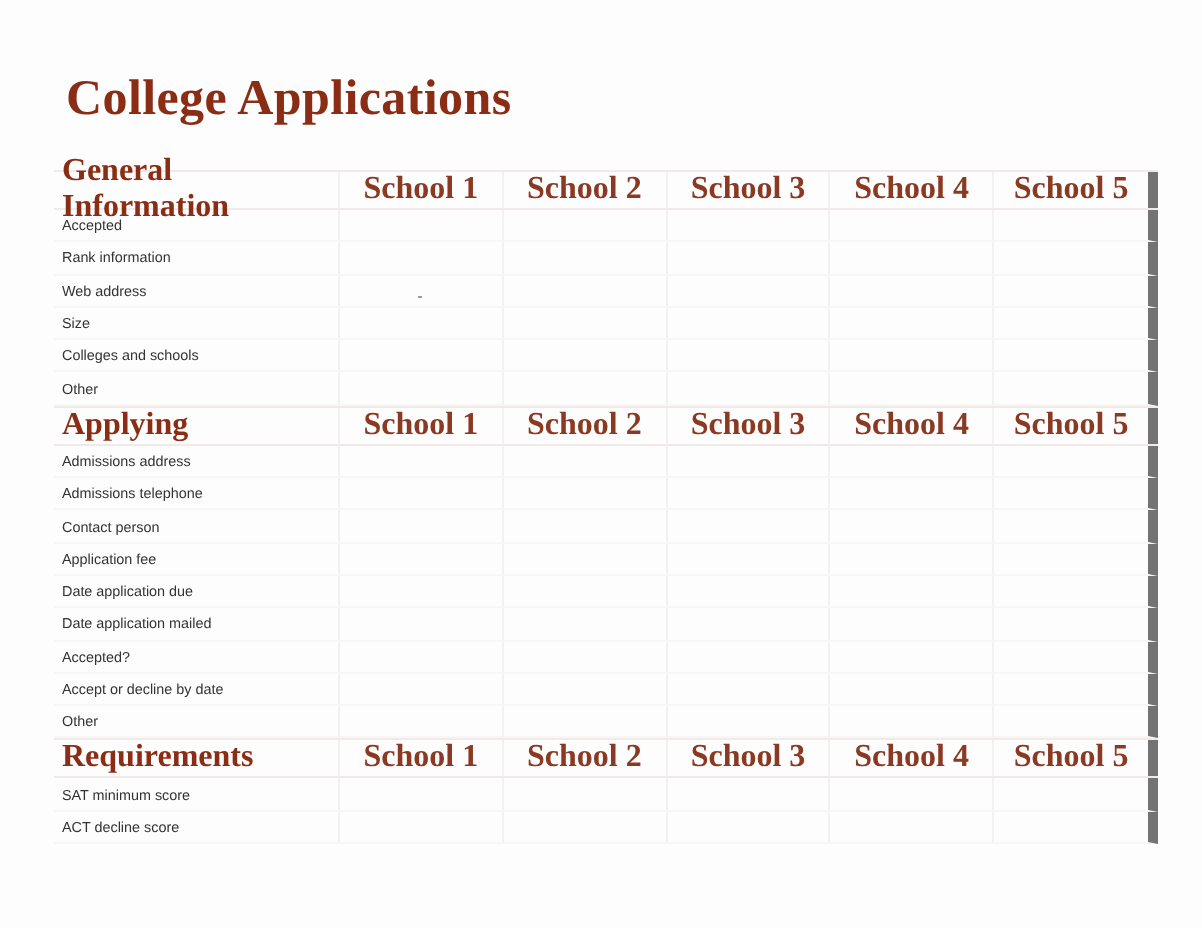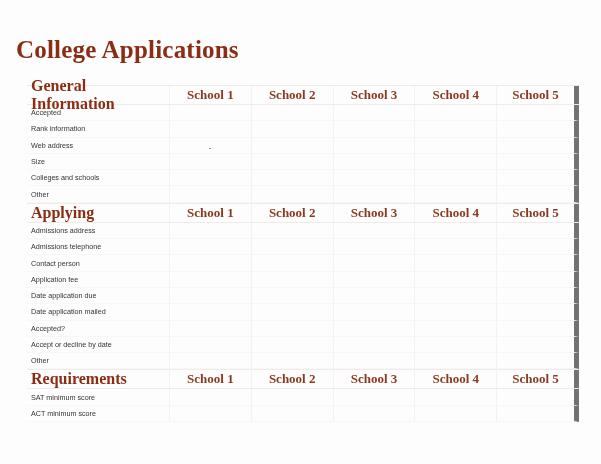--- a/index.html
+++ b/index.html
@@ -3,21 +3,21 @@
 <meta charset="utf-8">
 <style>
   html, body { margin:0; padding:0; }
   body {
     width:601px; height:464px; overflow:hidden;
     background:#fdfdfd;
     font-family:"Liberation Sans", sans-serif;
     position:relative;
   }
   .title {
-    position:absolute; left:16px; top:36px;
+    position:absolute; left:33px; top:36px;
     font-family:"Liberation Serif", serif;
     font-weight:bold; font-size:25px; color:#8a2d14;
     letter-spacing:0.2px;
   }
   .sheet {
     position:absolute; left:27px; top:85px; width:552px;
   }
   .row { display:flex; height:16.3px; }
   .row.head { height:18px; border-top:1px solid #f0ebe8; border-bottom:1px solid #f0ebe8; }
   .cell {
@@ -28,21 +28,21 @@
   .label-col { width:143px; padding-left:4px; }
   .school-col { width:81.8px; justify-content:center; }
   .school-col:last-child { border-right:5px solid #737373; }
   .row.data .cell { border-bottom:1px solid #f8f7f6; }
   .section-title {
     font-family:"Liberation Serif", serif; font-weight:bold;
     font-size:16px; color:#8a2d14;
   }
   .school-title {
     font-family:"Liberation Serif", serif; font-weight:bold;
-    font-size:13px; color:#8a3a22;
+    font-size:16px; color:#8a3a22;
   }
   .row-label { font-size:7.2px; color:#333; }
   .dot { width:2px; height:1px; background:#999; margin-top:6px; }
 </style>
 </head>
 <body>
 
 <div class="title">College Applications</div>
 
 <div class="sheet">
@@ -271,21 +271,21 @@
           <span class="row-label">SAT minimum score</span>
         </div>
         <div class="cell school-col"></div>
         <div class="cell school-col"></div>
         <div class="cell school-col"></div>
         <div class="cell school-col"></div>
         <div class="cell school-col"></div>
       </div>
       <div class="row data">
         <div class="cell label-col">
-          <span class="row-label">ACT minimum score</span>
+          <span class="row-label">ACT decline score</span>
         </div>
         <div class="cell school-col"></div>
         <div class="cell school-col"></div>
         <div class="cell school-col"></div>
         <div class="cell school-col"></div>
         <div class="cell school-col"></div>
       </div>
     </div>
 </div>
 

